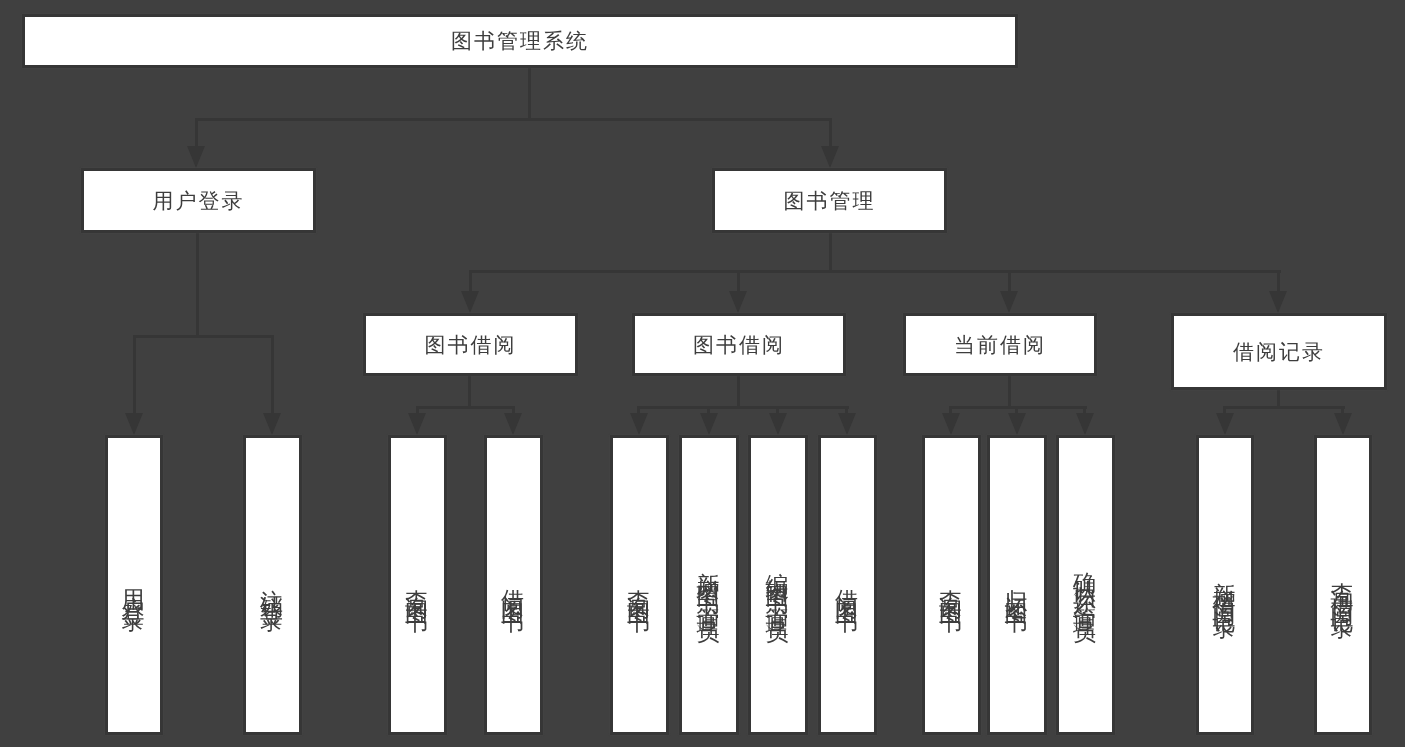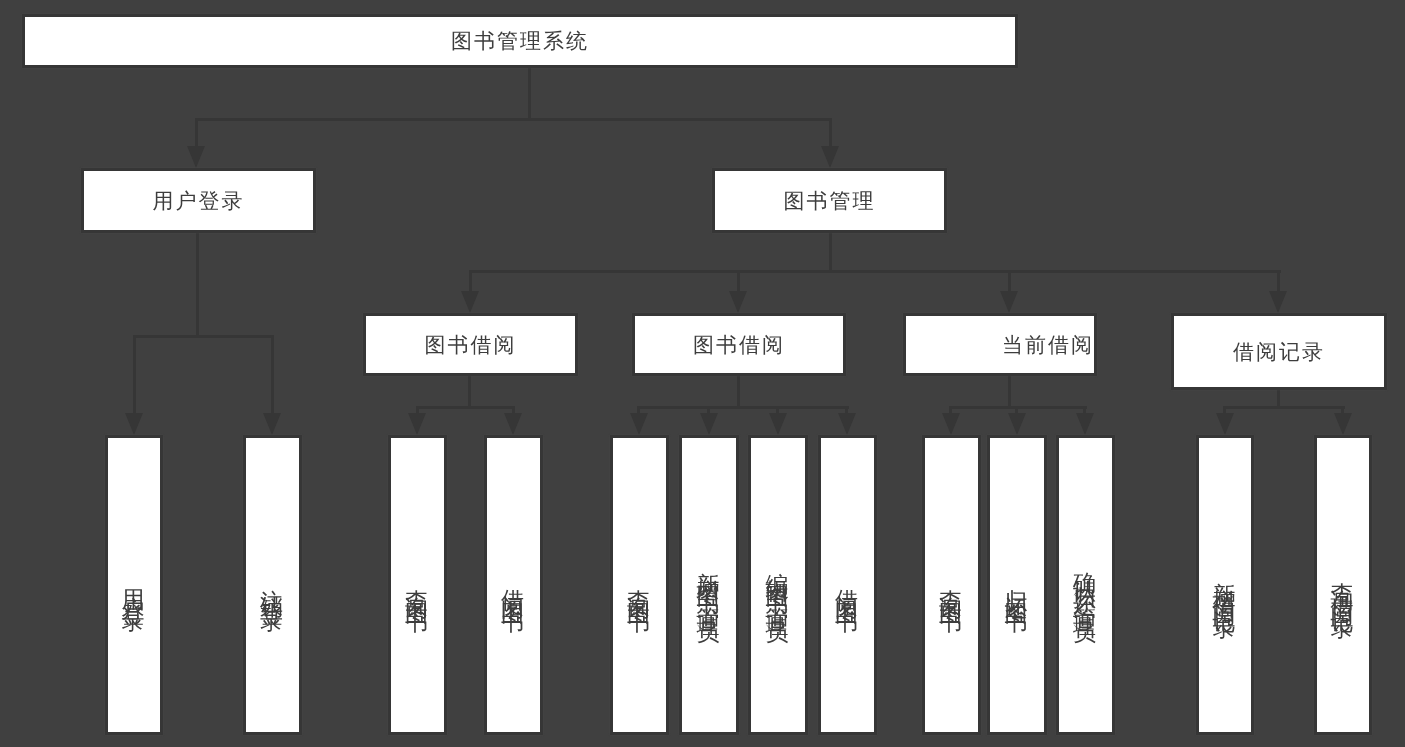--- a/index.html
+++ b/index.html
@@ -78,21 +78,21 @@
   </div>
 
   <div class="box" style="left:363px; top:313px; width:215px; height:63px;">
     <span class="hlabel">图书借阅</span>
   </div>
 
   <div class="box" style="left:632px; top:313px; width:214px; height:63px;">
     <span class="hlabel">图书借阅</span>
   </div>
 
-  <div class="box" style="left:903px; top:313px; width:194px; height:63px;justify-content:flex-end;">
+  <div class="box" style="left:903px; top:313px; width:194px; height:63px;">
     <span class="hlabel">当前借阅</span>
   </div>
 
   <div class="box" style="left:1171px; top:313px; width:216px; height:77px;text-align:right;">
     <span class="hlabel">借阅记录</span>
   </div>
 
   <div class="box" style="left:105px; top:435px; width:58px; height:300px;">
     <span class="vtext">用户登录</span>
   </div>

